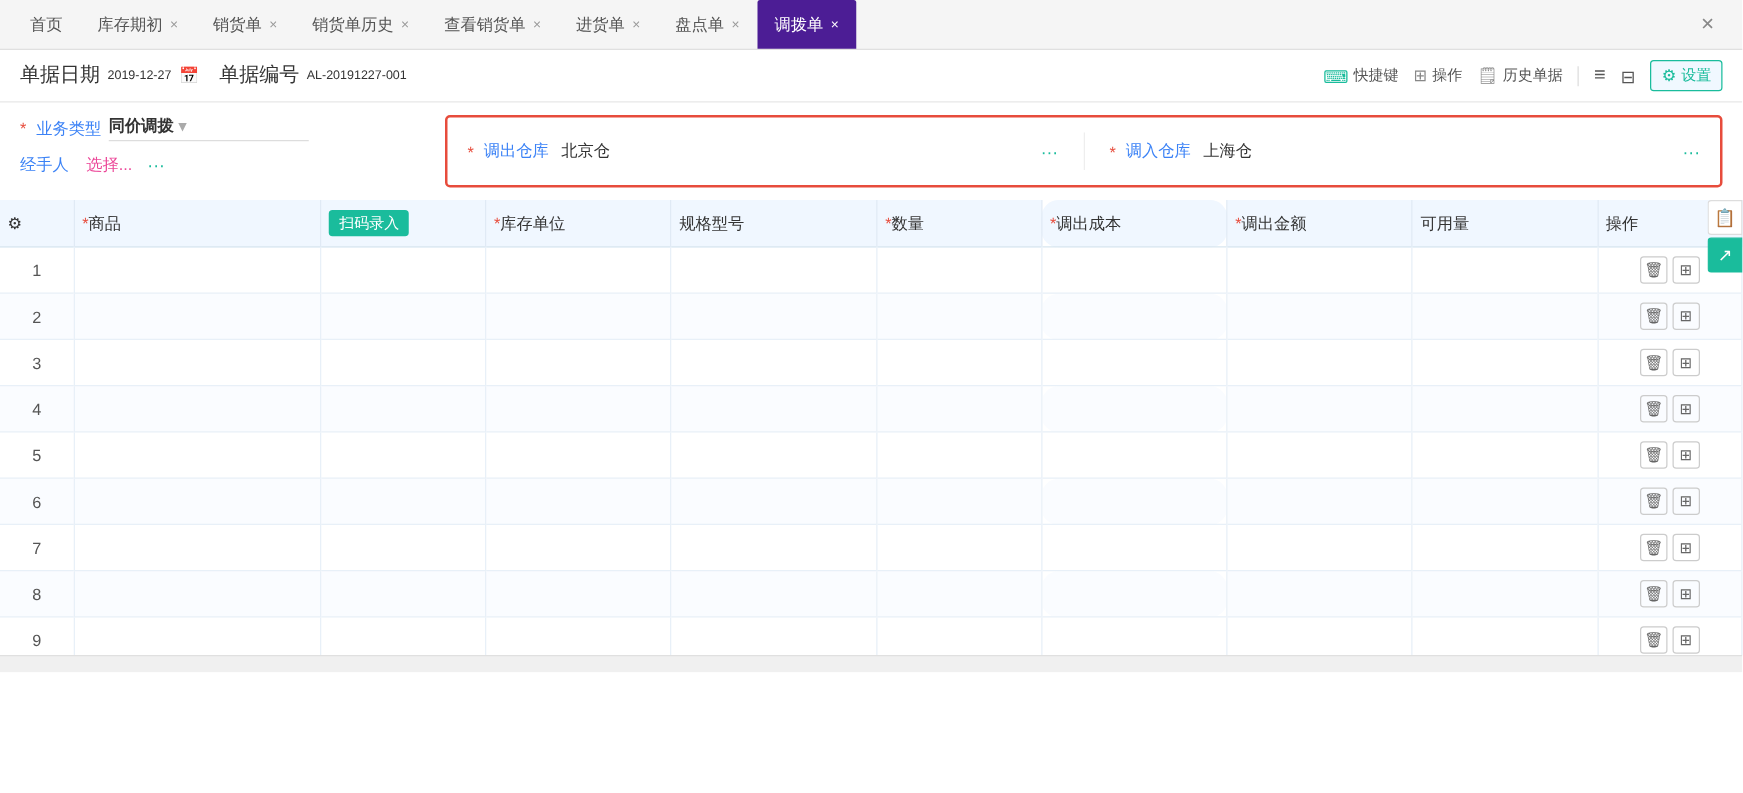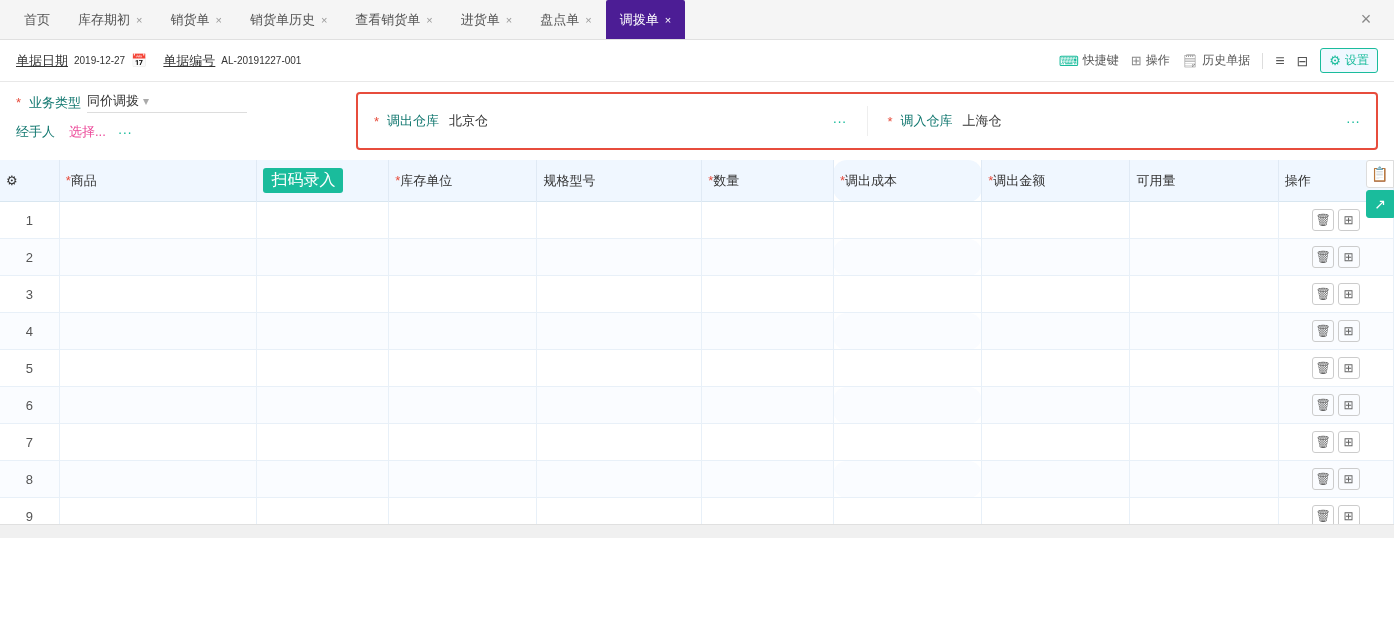--- a/index.html
+++ b/index.html
@@ -30,21 +30,21 @@
     }
 
     
     .toolbar-row {
       display: flex; align-items: center; padding: 8px 16px;
       border-bottom: 1px solid #e8e8e8; gap: 16px;
     }
     .field-group {
       display: flex; align-items: center; gap: 6px;
     }
-    .field-label { color: #333; font-size: 13px; text-decoration: underline; }
+    .field-label { color: #333; font-size: 16px; }
     .field-value {
       color: #333; font-size: 10px; font-weight: normal;
     }
     .calendar-icon { color: #1abc9c; cursor: pointer; }
     .toolbar-right {
       margin-left: auto; display: flex; align-items: center; gap: 12px;
     }
     .toolbar-btn {
       display: flex; align-items: center; gap: 4px;
       color: #555; font-size: 12px; cursor: pointer;
@@ -62,28 +62,28 @@
     }
     .form-left { display: flex; flex-direction: column; gap: 10px; min-width: 320px; }
     .form-right {
       flex: 1; border: 2px solid #e74c3c; border-radius: 4px;
       padding: 12px 16px; display: flex; align-items: center; gap: 0;
     }
     .field-inline {
       display: flex; align-items: center; gap: 6px;
     }
     .required { color: #e74c3c; margin-right: 2px; }
-    .field-name { color: #0f766e; }
+    .field-name { color: #3b82f6; }
     .field-val { color: #333; margin-left: 4px; }
     .ellipsis-btn {
       color: #1abc9c; cursor: pointer; font-size: 14px; margin-left: 6px;
     }
     .select-field {
       display: flex; align-items: center; gap: 4px;
-      border-bottom: 1px solid #ddd; padding-bottom: 2px; min-width: 160px;
+      border-bottom: 1px solid #ddd; padding-bottom: 2px; min-width: 160px; font-weight: bold;
     }
     .dropdown-arrow { color: #aaa; font-size: 12px; }
     .divider-v { width: 1px; height: 30px; background: #eee; margin: 0 20px; }
 
     
     .table-container {
       flex: 1; overflow-y: auto; overflow-x: auto;
       margin: 0; padding: 0 0 0 0;
     }
     .data-table {
@@ -117,21 +117,21 @@
     .col-unit { width: 90px; }
     .col-spec { width: 100px; }
     .col-qty { width: 80px; }
     .col-cost { width: 90px; border-radius: 14px; }
     .col-amount { width: 90px; }
     .col-avail { width: 90px; }
     .col-ops { width: 70px; text-align: center; }
 
     .scan-btn {
       background: #1abc9c; color: #fff; border: none;
-      padding: 2px 8px; border-radius: 3px; font-size: 16px; cursor: pointer;
+      padding: 2px 8px; border-radius: 3px; font-size: 12px; cursor: pointer;
     }
     .gear-icon-cell {
       width: 36px; text-align: center;
     }
     .op-btn {
       background: none; border: 1px solid #ccc; border-radius: 3px;
       width: 22px; height: 22px; cursor: pointer; font-size: 12px;
       display: inline-flex; align-items: center; justify-content: center;
       color: #666;
     }

